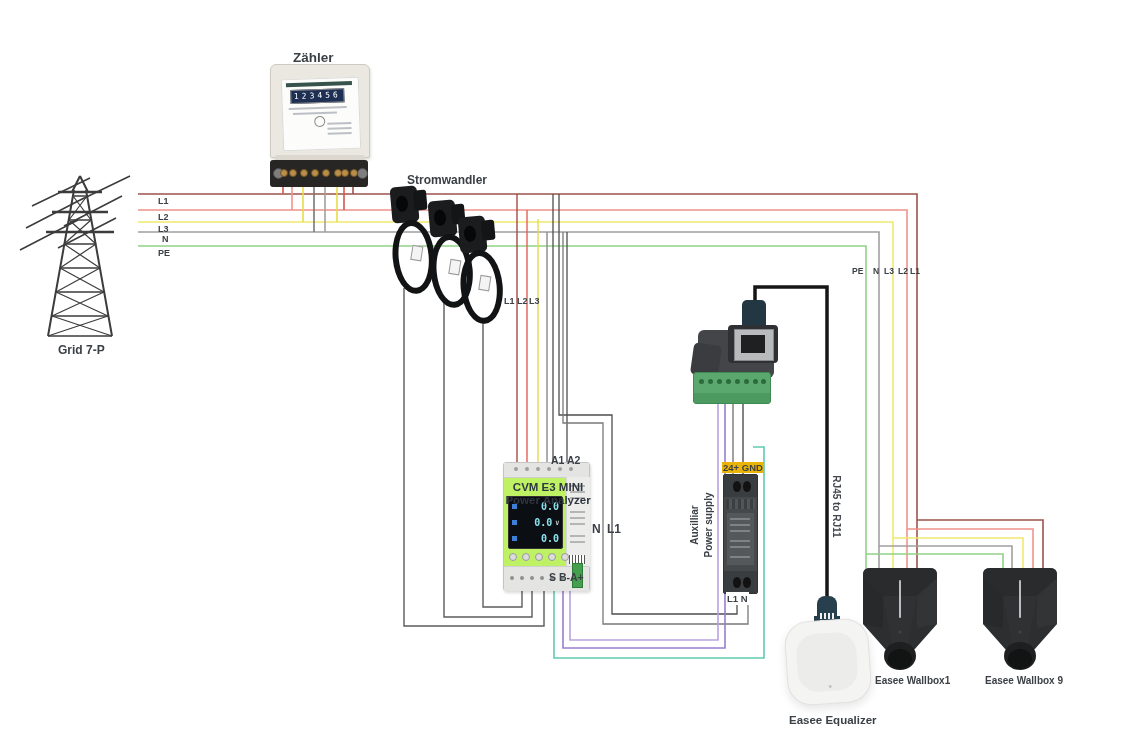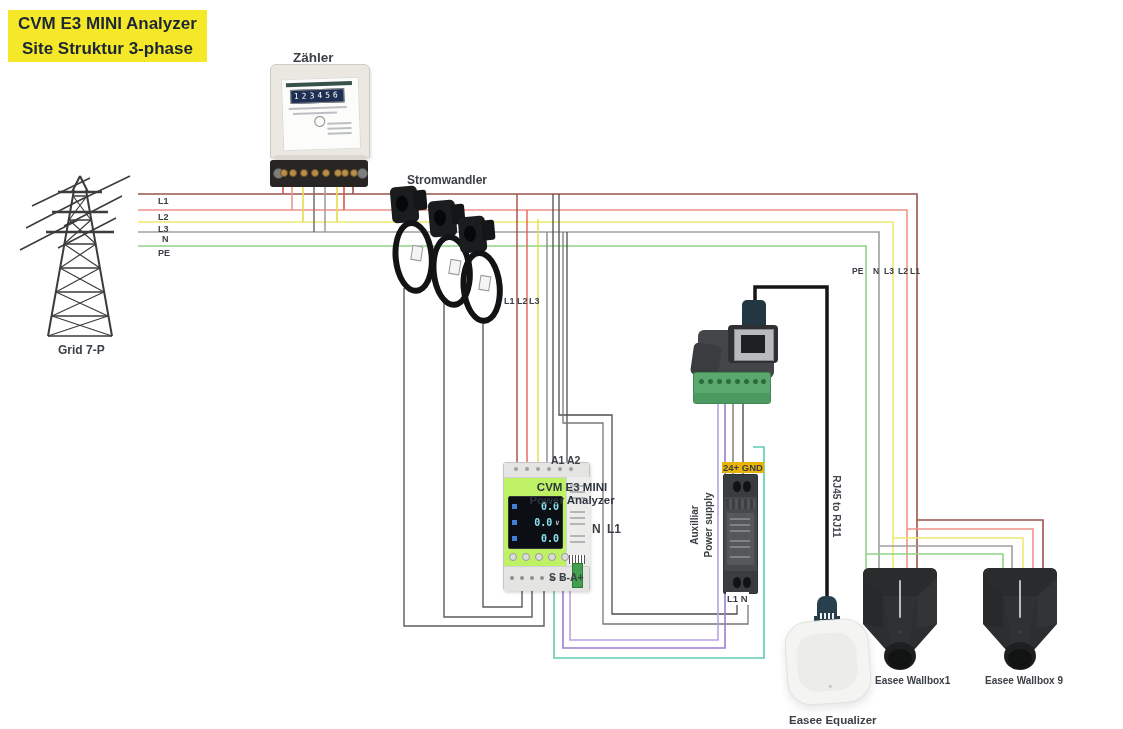--- a/index.html
+++ b/index.html
@@ -324,24 +324,20 @@
       <path d="M76,12 L56,30 L56,62 L76,58 Z" fill="#323436"></path>
       <path d="M22,30 H56 L45,93 Qこ39,101 33,93 Z" fill="#2f3133" opacity="0"></path>
       <path d="M22,30 H56 L45,93 Q39,101 33,93 Z" fill="#2f3133"></path>
       <rect x="38" y="14" width="2" height="38" rx="1" fill="#c9cdce" opacity="0.9"></rect>
       <circle cx="39" cy="66" r="1.6" fill="#404345"></circle>
       <ellipse cx="39" cy="90" rx="16" ry="14" fill="#1e1f20"></ellipse>
       <ellipse cx="39" cy="93" rx="12" ry="10" fill="#121313"></ellipse>
     </svg>
   </div>
 
-  <div class="banner">
-    <div>CVM E3 MINI Analyzer</div>
-    <div>Site Struktur 3-phase</div>
-  </div>
 
   <div class="lbl" style="left:293px;top:50px;font-size:13.5px;">Zähler</div>
   <div class="lbl sm" style="left:407px;top:173px;">Stromwandler</div>
   <div class="lbl sm" style="left:58px;top:343px;">Grid 7-P</div>
 
   <div class="lbl xs" style="left:158px;top:196px;font-size:9px;">L1</div>
   <div class="lbl xs" style="left:158px;top:212px;font-size:9px;">L2</div>
   <div class="lbl xs" style="left:158px;top:224px;font-size:9px;">L3</div>
   <div class="lbl xs" style="left:162px;top:234px;font-size:9px;">N</div>
   <div class="lbl xs" style="left:158px;top:248px;font-size:9px;">PE</div>
@@ -354,21 +350,21 @@
 
   <div class="lbl xs" style="left:504px;top:296px;font-size:9px;">L1</div>
   <div class="lbl xs" style="left:517px;top:296px;font-size:9px;">L2</div>
   <div class="lbl xs" style="left:529px;top:296px;font-size:9px;">L3</div>
 
   <div class="lbl" style="left:551px;top:454px;font-size:10.5px;">A1 A2</div>
   <div class="lbl" style="left:549px;top:571px;font-size:10.5px;">S B-A+</div>
   <div class="lbl sm" style="left:592px;top:522px;">N</div>
   <div class="lbl sm" style="left:607px;top:522px;">L1</div>
 
-  <div class="lbl" style="left:526px;top:481px;width:92px;font-size:11.5px;line-height:13px;text-align:center;color:#2f3640;z-index:4;">
+  <div class="lbl" style="left:502px;top:481px;width:92px;font-size:11.5px;line-height:13px;text-align:center;color:#2f3640;z-index:4;">
     <div>CVM E3 MINI</div>
     <div>Power Analyzer</div>
   </div>
 
   <div class="lbl" style="left:722px;top:462px;font-size:9.5px;background:#eab308;padding:0 1px;">24+ GND</div>
   <div class="lbl" style="left:726px;top:592px;font-size:9.5px;background:#fff;padding:1px 1px;">L1 N</div>
 
   <div class="lbl" style="left:650px;top:511px;width:104px;height:28px;font-size:10px;line-height:14px;text-align:center;transform:rotate(-90deg);">
     <div>Auxilliar</div>
     <div>Power supply</div>

